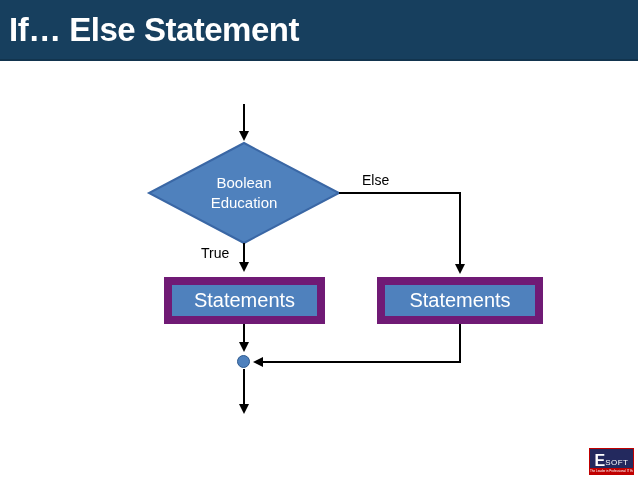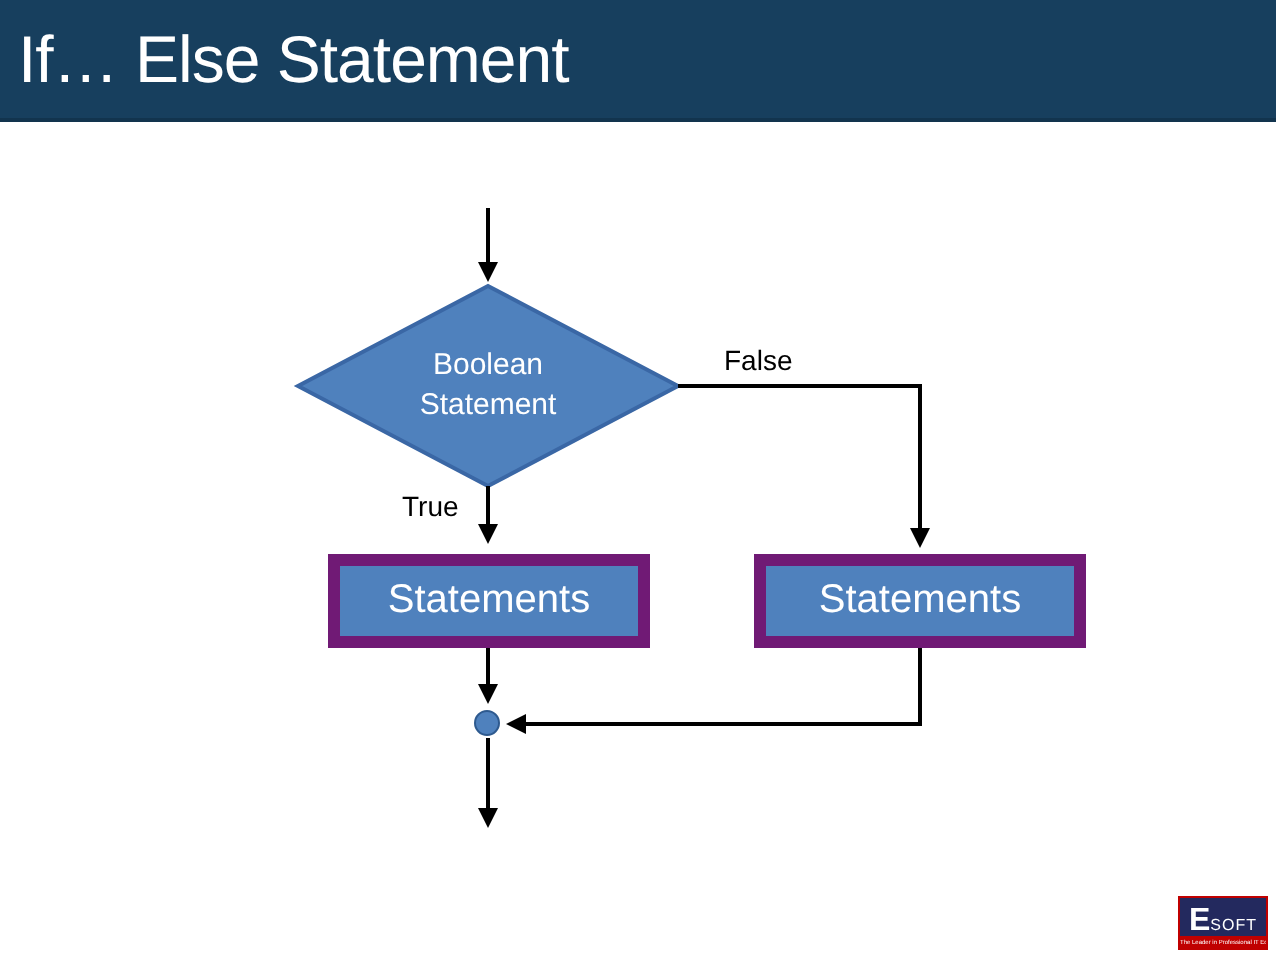--- a/index.html
+++ b/index.html
@@ -22,21 +22,21 @@
     height: 61px;
     background: #173F5E;
     border-bottom: 2px solid #12344E;
     box-sizing: border-box;
     display: flex;
     align-items: center;
   }
   .title-text {
     color: #ffffff;
     font-size: 33px;
-    font-weight: 400;
+    font-weight: 700;
     padding-left: 9px;
     letter-spacing: -0.5px;
     white-space: nowrap;
   }
   .overlay {
     position: absolute;
     left: 0; top: 0;
   }
   .decision-label {
     position: absolute;
@@ -49,21 +49,21 @@
   .decision-label span {
     color: #ffffff;
     font-size: 15px;
     line-height: 1.35;
     text-align: center;
     white-space: pre-line;
   }
   .process-box {
     position: absolute;
     background: #4F81BD;
-    border: 6px solid #701a75;
+    border: 8px solid #701a75;
     box-sizing: border-box;
     display: flex;
     align-items: center;
     justify-content: center;
     color: #ffffff;
     font-size: 20px;
   }
   .process-box.left  { left: 164px; top: 277px; width: 161px; height: 47px; }
   .process-box.right { left: 377px; top: 277px; width: 166px; height: 47px; }
   .junction {
@@ -150,24 +150,24 @@
       <polygon points="460,274 455,264 465,264"></polygon>
       <polygon points="244,272 239,262 249,262"></polygon>
       <polygon points="244,352 239,342 249,342"></polygon>
       <polygon points="253,362 263,357 263,367"></polygon>
       <polygon points="244,414 239,404 249,404"></polygon>
     </g>
   </svg>
 
   <div class="decision-label">
     <span>Boolean
-Statement</span>
+Education</span>
   </div>
 
-  <div class="branch-label false">False</div>
+  <div class="branch-label false">Else</div>
   <div class="branch-label true">True</div>
 
   <div class="process-box left">
     <span>Statements</span>
   </div>
   <div class="process-box right">
     <span>Statements</span>
   </div>
 
   <div class="junction"></div>

